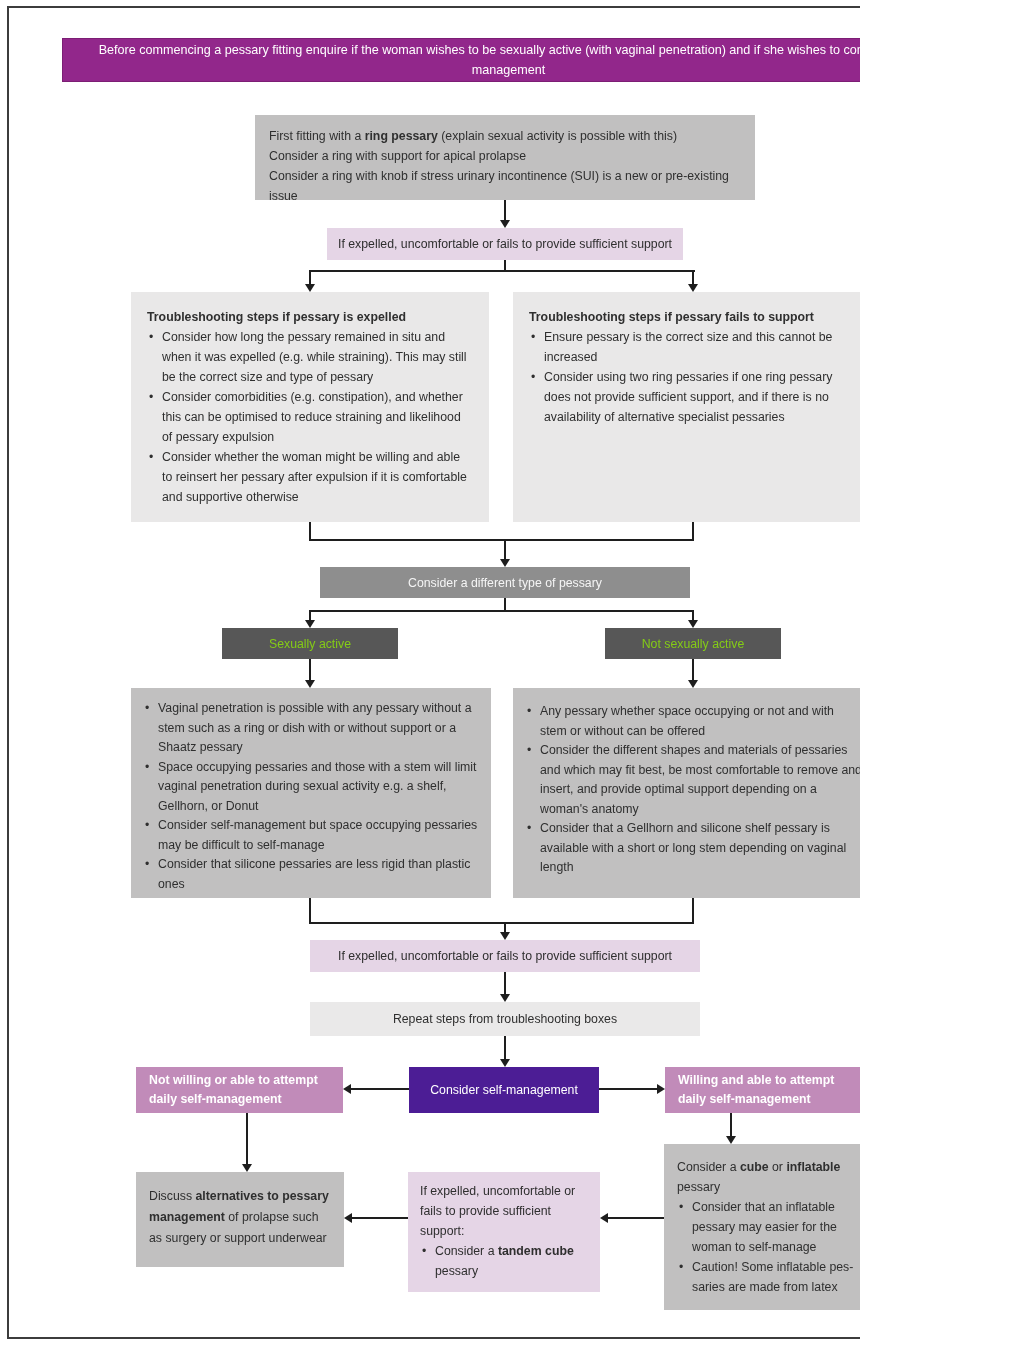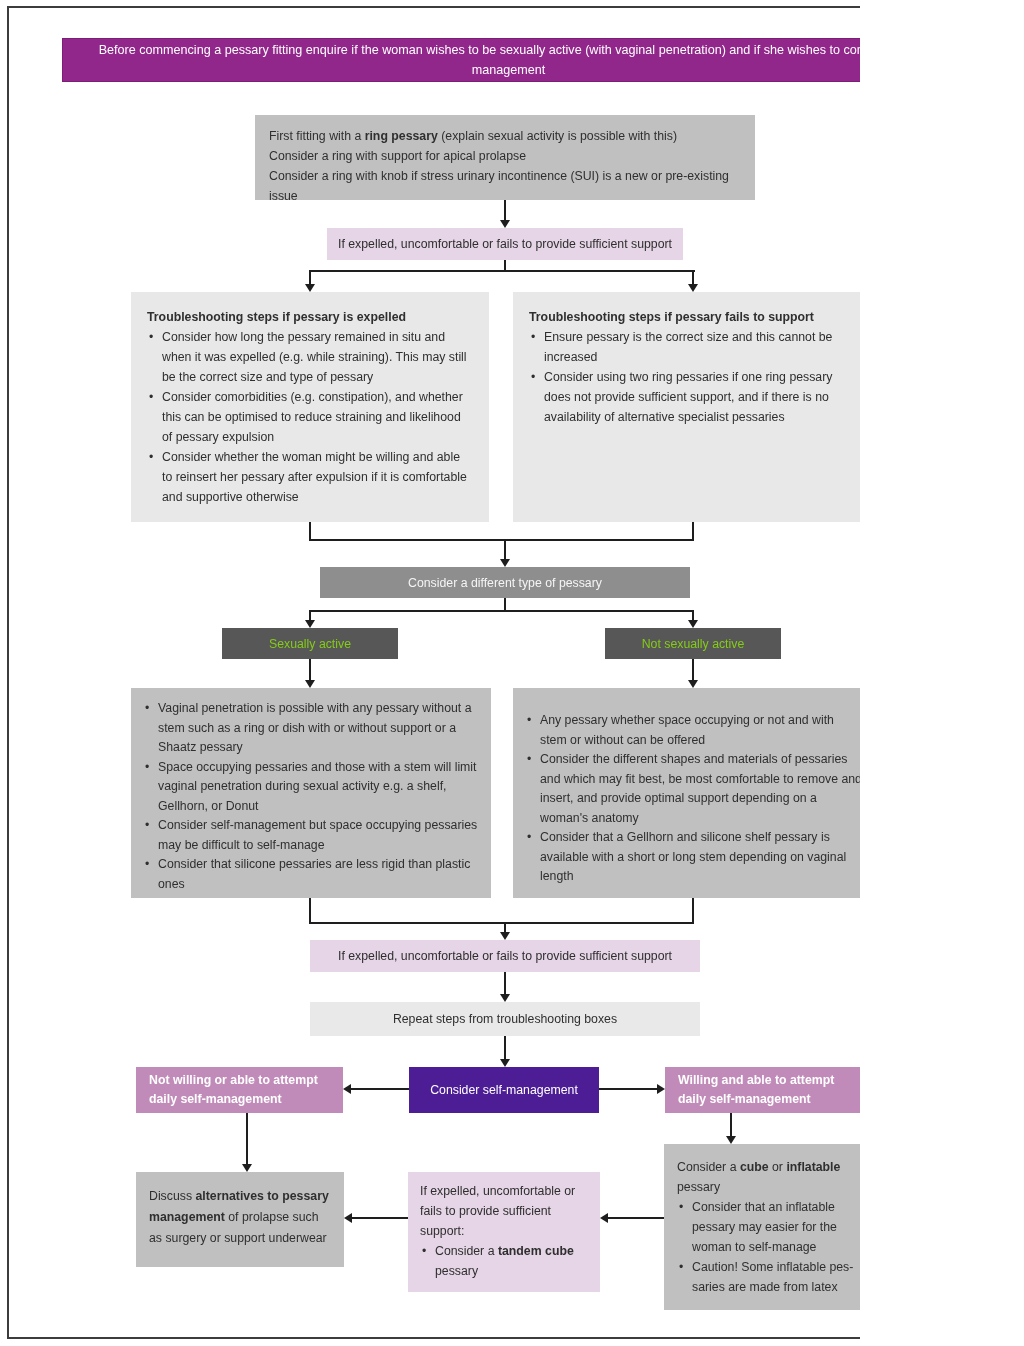--- a/index.html
+++ b/index.html
@@ -114,21 +114,21 @@
 
   <div class="box gray" style="left:131px;top:688px;width:360px;height:210px;padding:11px 12px;line-height:19.5px;">
     <ul class="blist">
       <li>Vaginal penetration is possible with any pessary without a stem such as a ring or dish with or without support or a Shaatz pessary</li>
       <li>Space occupying pessaries and those with a stem will limit vaginal penetration during sexual activity e.g. a shelf, Gellhorn, or Donut</li>
       <li>Consider self-management but space occupying pessaries may be difficult to self-manage</li>
       <li>Consider that silicone pessaries are less rigid than plastic ones</li>
     </ul>
   </div>
 
-  <div class="box gray" style="left:513px;top:688px;width:362px;height:210px;padding:23px 12px;line-height:19.5px;">
+  <div class="box gray" style="left:513px;top:688px;width:362px;height:210px;padding:14px 12px;line-height:19.5px;">
     <ul class="blist">
       <li>Any pessary whether space occupying or not and with stem or without can be offered</li>
       <li>Consider the different shapes and materials of pessaries and which may fit best, be most comfortable to remove and insert, and provide optimal support depending on a woman's anatomy</li>
       <li>Consider that a Gellhorn and silicone shelf pessary is available with a short or long stem depending on vaginal length</li>
     </ul>
   </div>
 
   <div class="vline" style="left:309px;top:898px;height:26px;"></div>
   <div class="vline" style="left:692px;top:898px;height:26px;"></div>
   <div class="hline" style="left:309px;top:922px;width:385px;"></div>

